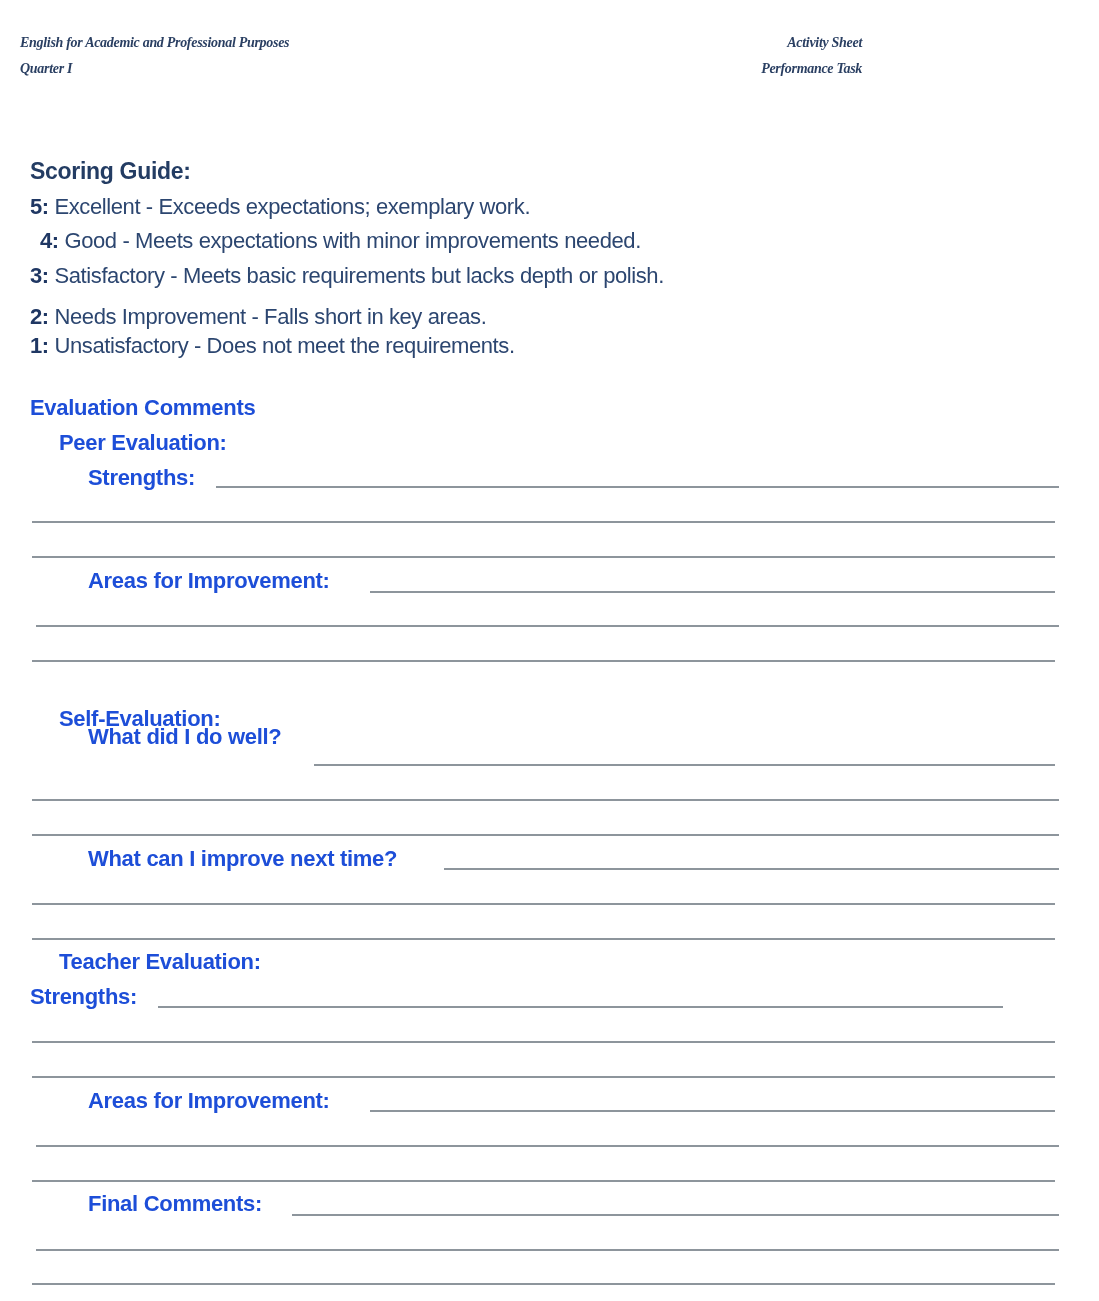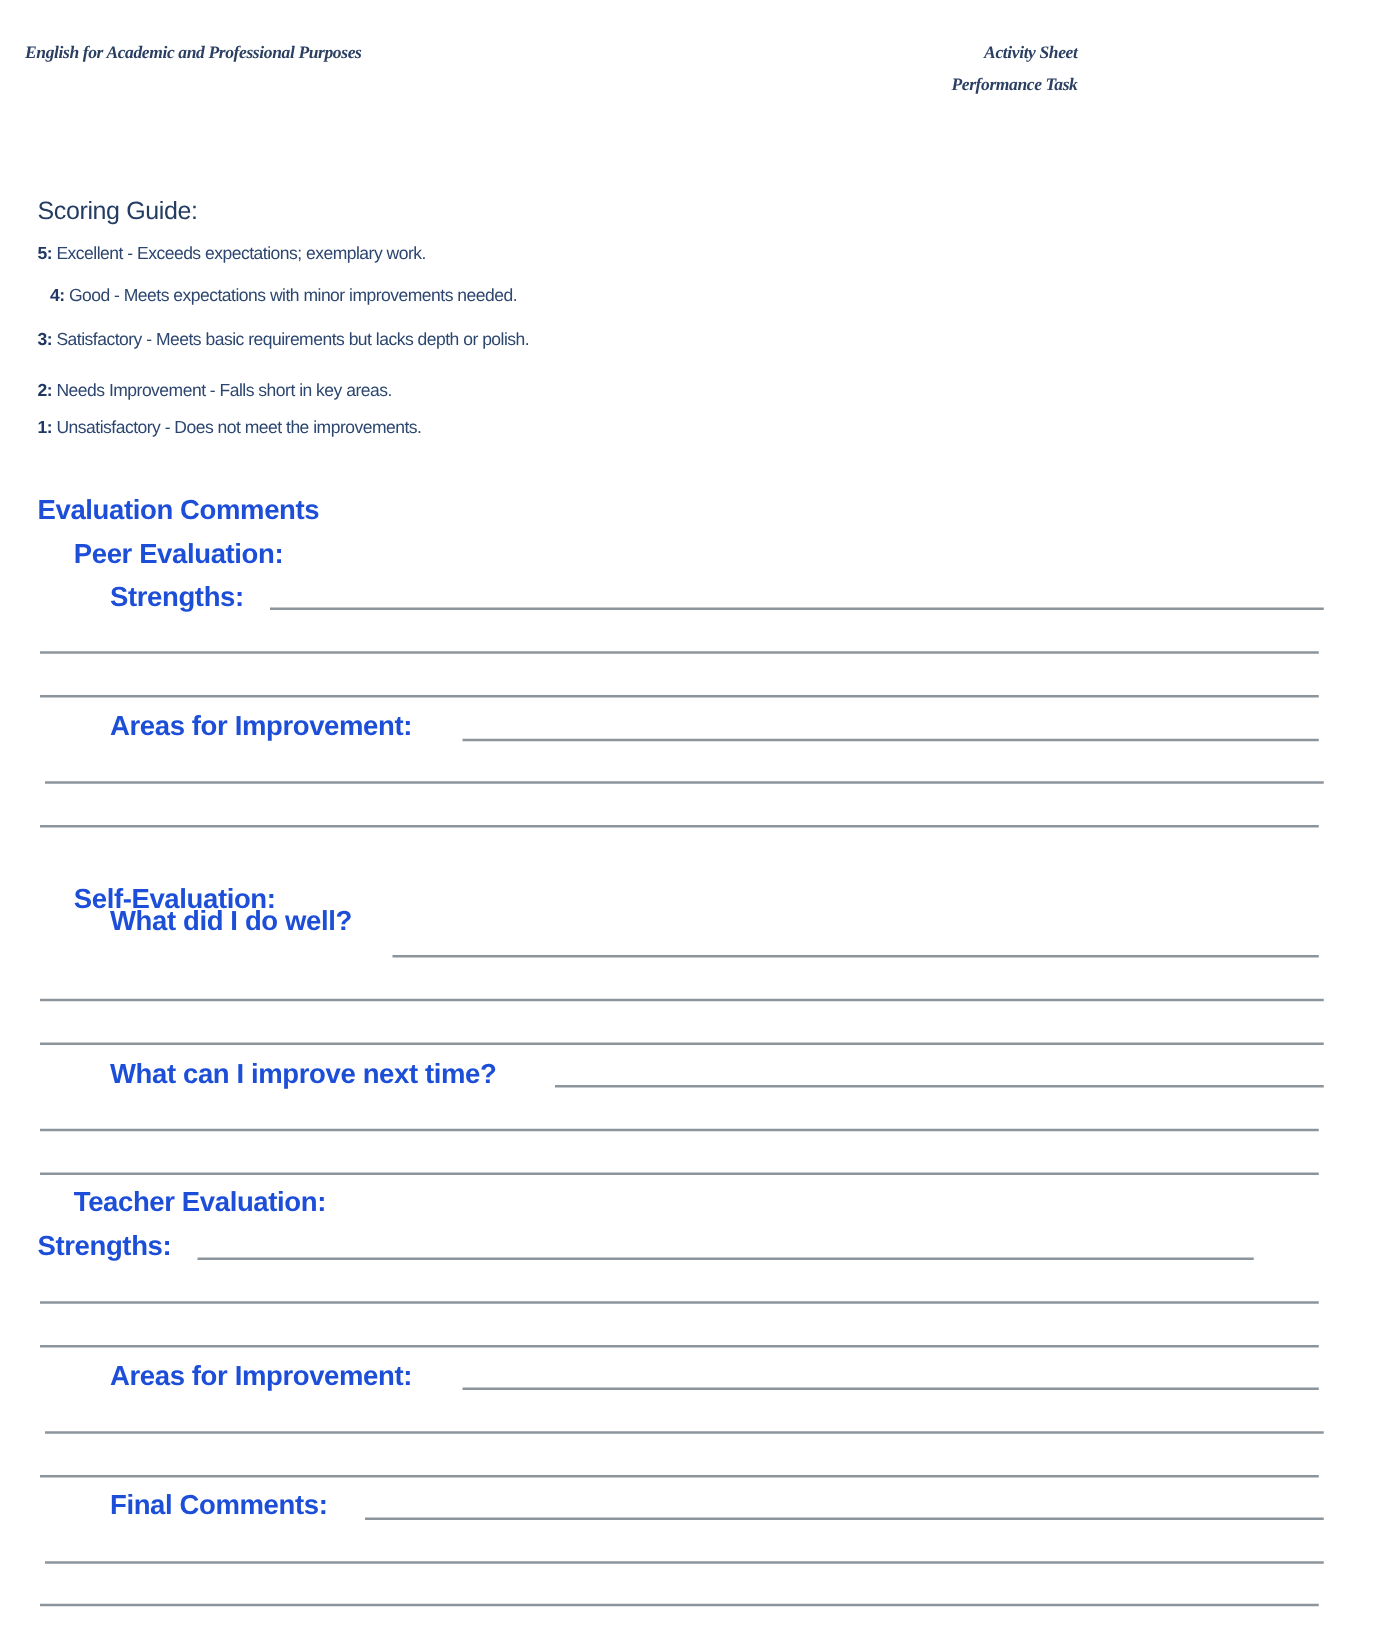--- a/index.html
+++ b/index.html
@@ -11,44 +11,45 @@
     .hdr {
       position: absolute;
       font-family: "Liberation Serif", "DejaVu Serif", serif;
       font-style: italic; font-weight: bold;
       font-size: 14px; color: #2a3f62; letter-spacing: -0.3px;
       line-height: 26px;
     }
     .hdr-left { left: 20px; top: 30px; }
     .hdr-right { left: 700px; top: 30px; text-align: right; width: 162px; }
     .abs { position: absolute; white-space: nowrap; }
-    .title { font-weight: normal; font-size: 20px; letter-spacing: -0.3px; }
-    .guide { font-size: 14px; letter-spacing: -0.4px; color: #2c4670; }
+    .title { font-weight: bold; font-size: 23px; letter-spacing: -0.3px; }
+    .guide { font-size: 22px; letter-spacing: -0.4px; color: #2c4670; }
     .guide b { color: #1f3763; }
     .lbl { font-weight: bold; font-size: 22px; letter-spacing: -0.3px; color: #1d4ed8; }
     .line { position: absolute; height: 2px; background: #8d959c; }
   </style>
 </head>
 <body>
 
 <div class="hdr hdr-left">
   <div>English for Academic and Professional Purposes</div>
+  <div>Quarter I</div>
 </div>
 <div class="hdr hdr-right">
   <div>Activity Sheet</div>
   <div>Performance Task</div>
 </div>
 
 <div class="abs title" style="left:30px; top:158px;">Scoring Guide:</div>
 <div>
   <div class="abs guide" style="left:30px; top:194px;"><b>5:</b><span> Excellent - Exceeds expectations; exemplary work.</span></div>
   <div class="abs guide" style="left:40px; top:228px;"><b>4:</b><span> Good - Meets expectations with minor improvements needed.</span></div>
   <div class="abs guide" style="left:30px; top:263px;"><b>3:</b><span> Satisfactory - Meets basic requirements but lacks depth or polish.</span></div>
   <div class="abs guide" style="left:30px; top:304px;"><b>2:</b><span> Needs Improvement - Falls short in key areas.</span></div>
-  <div class="abs guide" style="left:30px; top:333px;"><b>1:</b><span> Unsatisfactory - Does not meet the improvements.</span></div>
+  <div class="abs guide" style="left:30px; top:333px;"><b>1:</b><span> Unsatisfactory - Does not meet the requirements.</span></div>
 </div>
 
 <div class="abs lbl" style="left:30px; top:395px;">Evaluation Comments</div>
 
 <div class="abs lbl" style="left:59px; top:430px;">Peer Evaluation:</div>
 <div class="abs lbl" style="left:88px; top:465px;">Strengths:</div>
 <div class="line" style="left:216px; top:486px; width:843px;"></div>
 <div class="line" style="left:32px; top:521px; width:1023px;"></div>
 <div class="line" style="left:32px; top:556px; width:1023px;"></div>
 <div class="abs lbl" style="left:88px; top:568px;">Areas for Improvement:</div>

